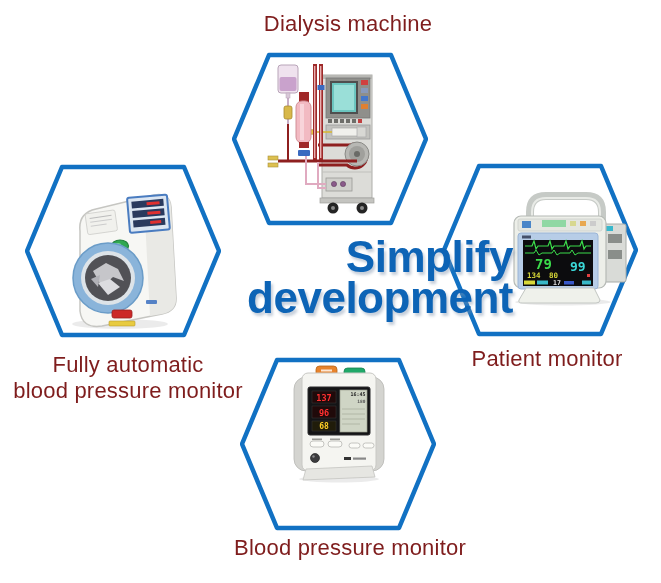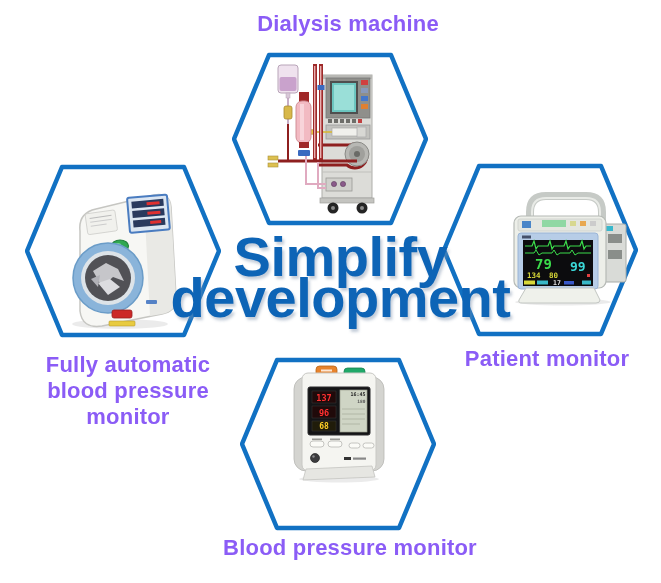--- a/index.html
+++ b/index.html
@@ -4,26 +4,26 @@
 <style>
   html,body{margin:0;padding:0;background:#ffffff;}
   .canvas{
     position:relative;width:661px;height:583px;background:#ffffff;
     font-family:"Liberation Sans",sans-serif;overflow:hidden;
   }
   .hex{position:absolute;width:196px;height:174px;}
   .hex svg{display:block;}
   .device{position:absolute;}
   .label{
-    position:absolute;color:#8b5cf6;font-size:22px;line-height:26px;
-    text-align:center;letter-spacing:0.2px;font-weight:bold;
+    position:absolute;color:#7f1d1d;font-size:22px;line-height:26px;
+    text-align:center;letter-spacing:0.2px;
   }
   .title{
-    position:absolute;left:168px;top:236px;width:345px;text-align:center;
-    color:#0d64b6;font-size:56px;font-weight:bold;line-height:41px;
+    position:absolute;left:168px;top:236px;width:345px;text-align:right;
+    color:#0d64b6;font-size:44px;font-weight:bold;line-height:41px;
     letter-spacing:-0.5px;z-index:6;
     text-shadow:2px 3px 3px rgba(125,145,170,0.45);
   }
   .seg{font-family:"DejaVu Sans Mono",monospace;font-weight:bold;}
 </style>
 </head>
 <body>
 
 <div class="canvas">
 

